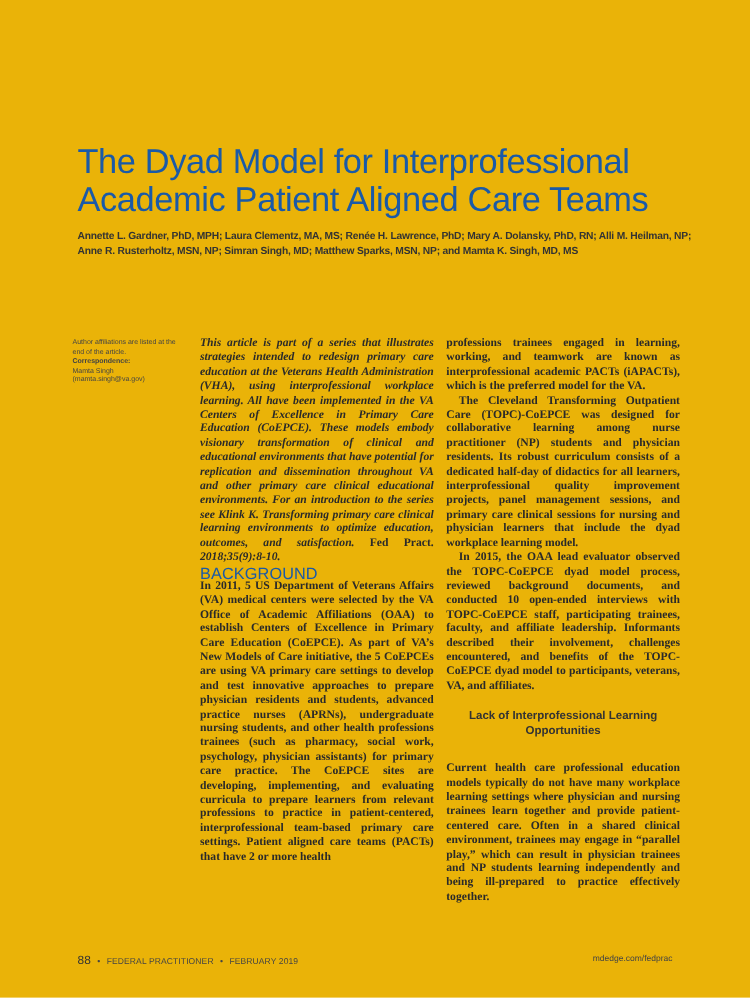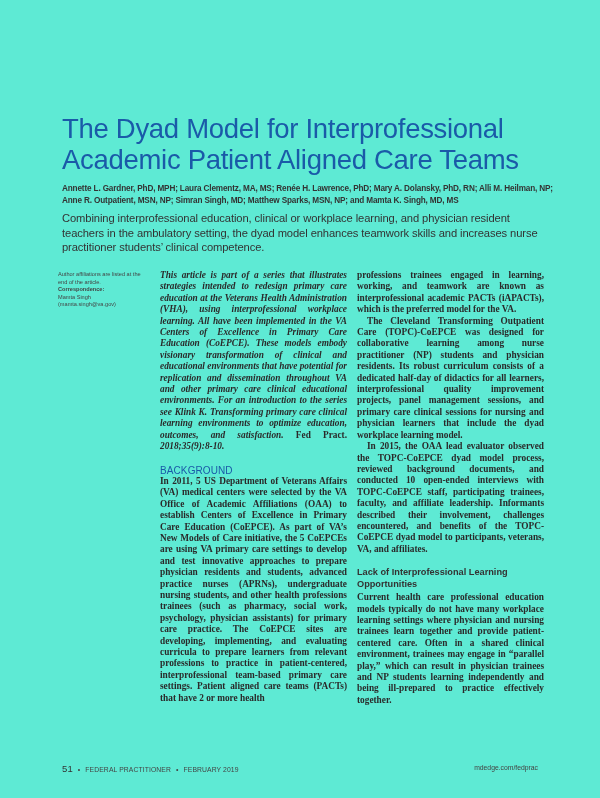--- a/index.html
+++ b/index.html
@@ -1,17 +1,17 @@
 <!DOCTYPE html>
 <html><head>
 <meta charset="utf-8">
 <style>
   html, body { margin: 0; padding: 0; background: #ffffff; }
   body { width: 600px; height: 798px; position: relative; overflow: hidden; }
-  .page { position: absolute; left: 0; top: 0; width: 600px; height: 798px; background: #5eead4; }
+  .page { position: absolute; left: 0; top: 0; width: 600px; height: 798px; background: #eab308; }
 
   .title {
     position: absolute; left: 62px; top: 113px; width: 500px;
     font-family: "Liberation Sans", sans-serif; font-size: 27.5px; line-height: 31px;
     color: #1a5aa8; font-weight: normal; margin: 0; letter-spacing: -0.3px;
   }
   .authors {
     position: absolute; left: 62px; top: 183px; width: 500px;
     font-family: "Liberation Sans", sans-serif; font-size: 8.2px; line-height: 11.5px;
     font-weight: bold; color: #333; letter-spacing: -0.15px;
@@ -31,49 +31,48 @@
     position: absolute; top: 270px; width: 187px;
     font-family: "Liberation Serif", serif; font-size: 9.3px; line-height: 11.4px;
     color: #2a2a2a; text-align: justify; hyphens: manual;
   }
   .col1 { left: 160px; }
   .col2 { left: 357px; }
   .col p { margin: 0; font-weight: bold; }
   .col p.indent { text-indent: 10px; }
   .intro-italic { font-style: italic; }
   .h-section {
-    font-family: "Liberation Sans", sans-serif; font-size: 10px; color: #1a5aa8;
-    margin-top: 12px; line-height: 11.4px; letter-spacing: 0.1px;
+    font-family: "Liberation Sans", sans-serif; font-size: 13px; color: #1a5aa8;
+    margin-top: 0; line-height: 11.4px; letter-spacing: 0.1px;
   }
   .h-sub {
     font-family: "Liberation Sans", sans-serif; font-size: 9.2px; font-weight: bold; color: #333;
-    margin-top: 11px; margin-bottom: 2px; line-height: 12px; text-align: left;
+    margin-top: 11px; margin-bottom: 20px; line-height: 12px; text-align: center;
   }
 
   .footer-left {
     position: absolute; left: 62px; top: 763px;
     font-family: "Liberation Sans", sans-serif; font-size: 6.8px; color: #444; letter-spacing: 0.1px;
   }
   .footer-left .pagenum { font-size: 9.5px; color: #333; }
   .footer-left .dot { margin: 0 3px; font-size: 7px; }
   .footer-right {
     position: absolute; right: 62px; top: 764px;
     font-family: "Liberation Sans", sans-serif; font-size: 6.8px; color: #444;
   }
 </style>
 </head>
 <body>
 
 <div class="page">
 
   <h1 class="title">The Dyad Model for Interprofessional Academic Patient Aligned Care Teams</h1>
 
-  <div class="authors">Annette L. Gardner, PhD, MPH; Laura Clementz, MA, MS; Renée H. Lawrence, PhD; Mary A. Dolansky, PhD, RN; Alli M. Heilman, NP; Anne R. Outpatient, MSN, NP; Simran Singh, MD; Matthew Sparks, MSN, NP; and Mamta K. Singh, MD, MS</div>
+  <div class="authors">Annette L. Gardner, PhD, MPH; Laura Clementz, MA, MS; Renée H. Lawrence, PhD; Mary A. Dolansky, PhD, RN; Alli M. Heilman, NP; Anne R. Rusterholtz, MSN, NP; Simran Singh, MD; Matthew Sparks, MSN, NP; and Mamta K. Singh, MD, MS</div>
 
-  <div class="dek">Combining interprofessional education, clinical or workplace learning, and physician resident teachers in the ambulatory setting, the dyad model enhances teamwork skills and increases nurse practitioner students’ clinical competence.</div>
 
   <div class="sidenote">
     <div>Author affiliations are listed at the end of the article.</div>
     <div class="label">Correspondence:</div>
     <div>Mamta Singh (mamta.singh@va.gov)</div>
   </div>
 
   <div class="col col1">
     <p><span class="intro-italic">This article is part of a series that illustrates strategies intended to redesign primary care education at the Veterans Health Administration (VHA), using interprofessional workplace learning. All have been implemented in the VA Centers of Excellence in Primary Care Education (CoEPCE). These models embody visionary transformation of clinical and educational environments that have potential for replication and dissemination throughout VA and other primary care clinical educational environments. For an introduction to the series see Klink K. Transforming primary care clinical learning environments to optimize education, outcomes, and satisfaction.</span><span> Fed Pract. </span><span class="intro-italic">2018;35(9):8-10.</span></p>
     <div class="h-section">BACKGROUND</div>
@@ -82,21 +81,21 @@
 
   <div class="col col2" style="top:270px;">
     <p>professions trainees engaged in learning, working, and teamwork are known as interprofessional academic PACTs (iAPACTs), which is the preferred model for the VA.</p>
     <p class="indent">The Cleveland Transforming Outpatient Care (TOPC)-CoEPCE was designed for collaborative learning among nurse practitioner (NP) students and physician residents. Its robust curriculum consists of a dedicated half-day of didactics for all learners, interprofessional quality improvement projects, panel management sessions, and primary care clinical sessions for nursing and physician learners that include the dyad workplace learning model.</p>
     <p class="indent">In 2015, the OAA lead evaluator observed the TOPC-CoEPCE dyad model process, reviewed background documents, and conducted 10 open-ended interviews with TOPC-CoEPCE staff, participating trainees, faculty, and affiliate leadership. Informants described their involvement, challenges encountered, and benefits of the TOPC-CoEPCE dyad model to participants, veterans, VA, and affiliates.</p>
     <div class="h-sub">Lack of Interprofessional Learning Opportunities</div>
     <p>Current health care professional education models typically do not have many workplace learning settings where physician and nursing trainees learn together and provide patient-centered care. Often in a shared clinical environment, trainees may engage in “parallel play,” which can result in physician trainees and NP students learning independently and being ill-prepared to practice effectively together.</p>
   </div>
 
   <div class="footer-left">
-    <span class="pagenum">51</span>
+    <span class="pagenum">88</span>
     <span class="dot">•</span>
     <span>FEDERAL PRACTITIONER</span>
     <span class="dot">•</span>
     <span>FEBRUARY 2019</span>
   </div>
 
   <div class="footer-right">mdedge.com/fedprac</div>
 
 </div>
 

